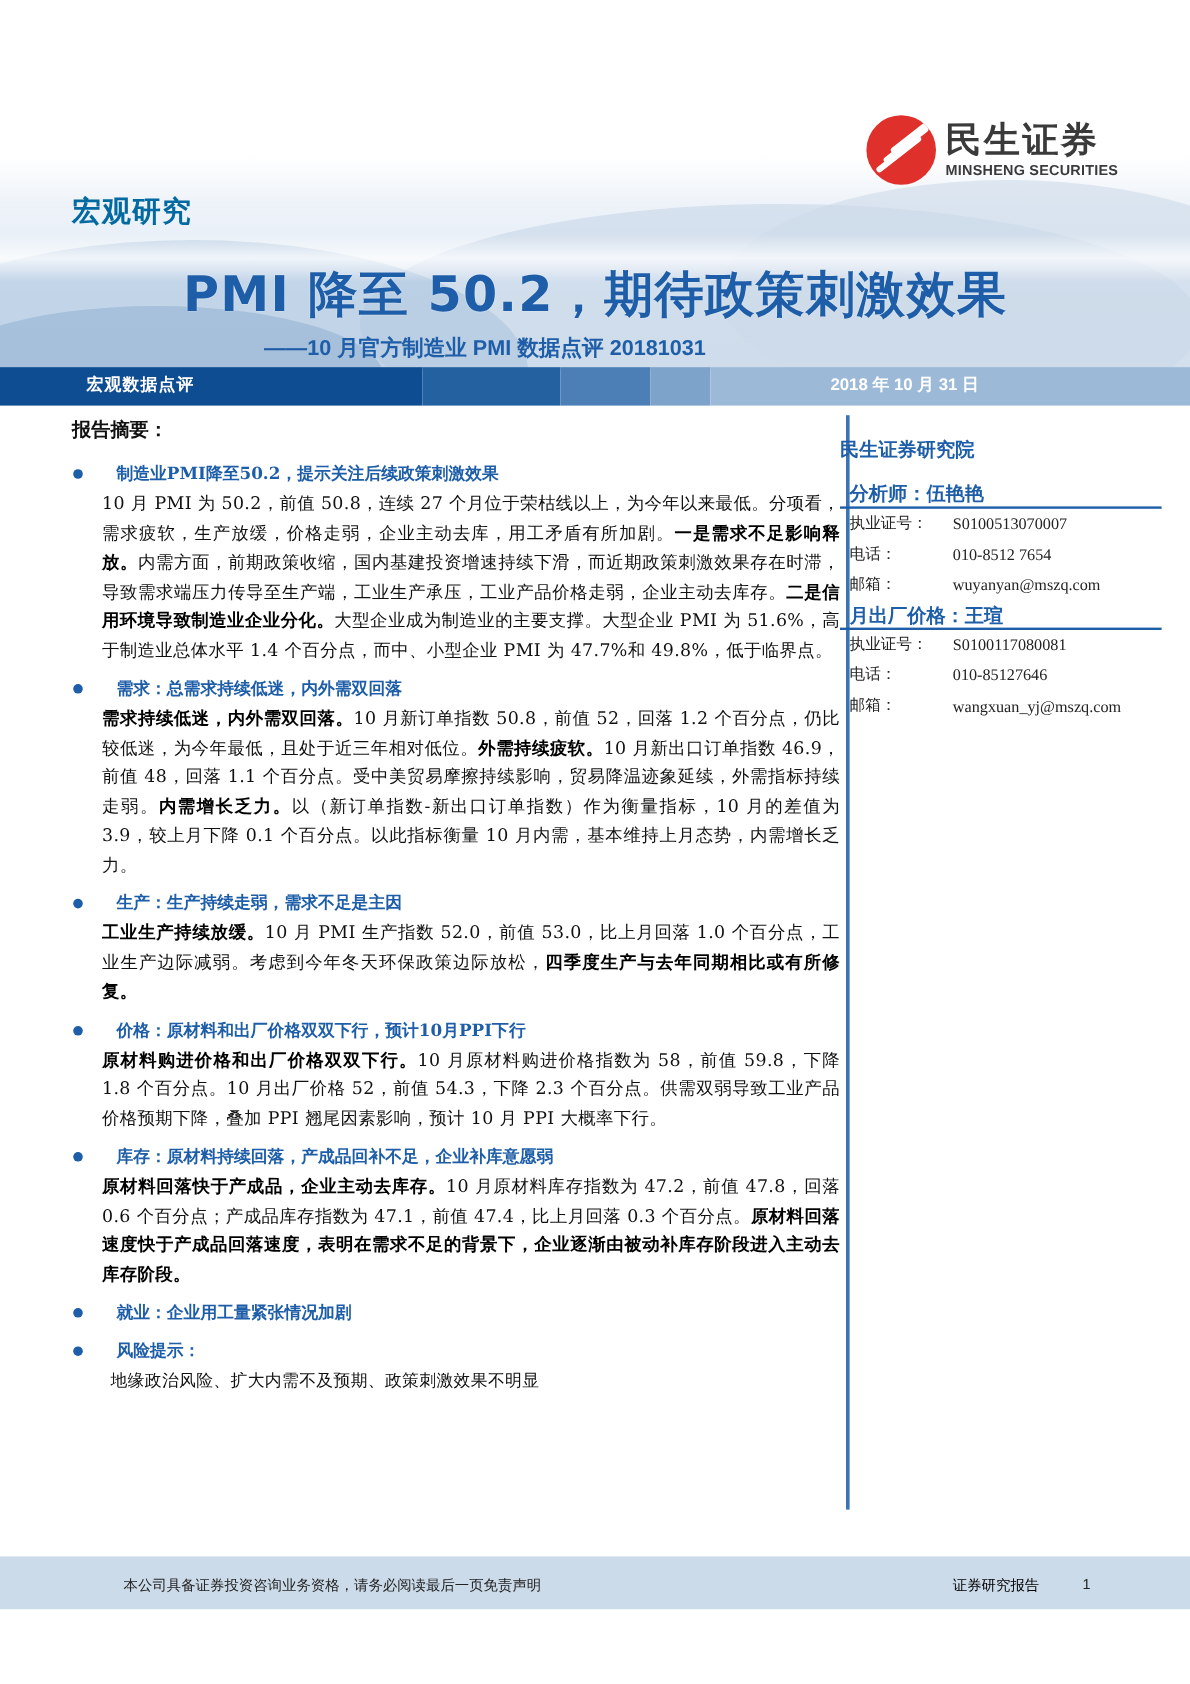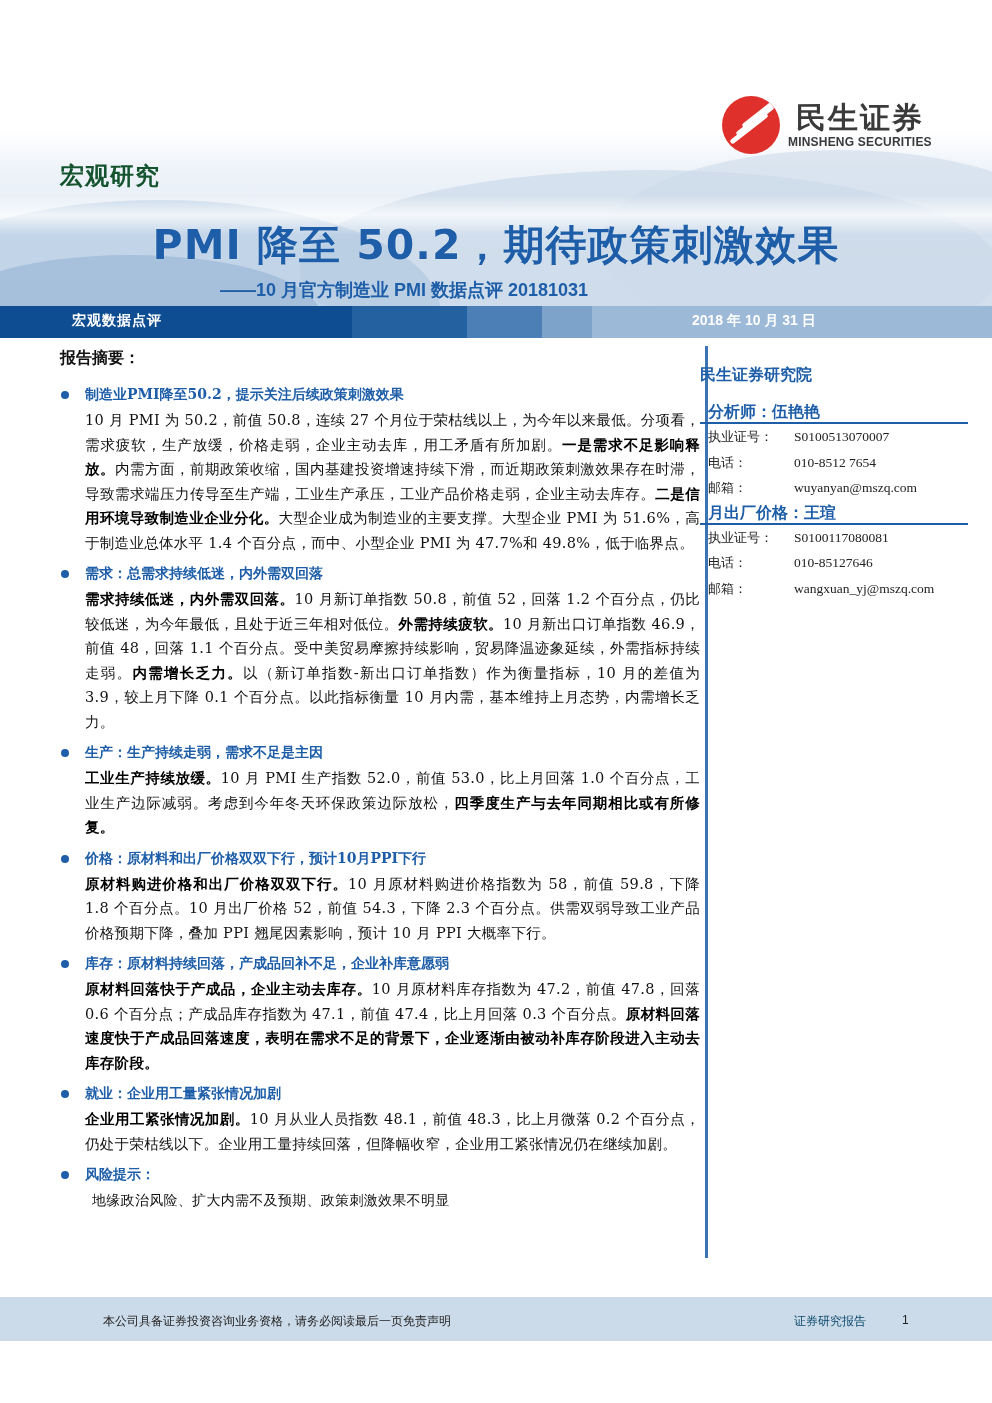--- a/index.html
+++ b/index.html
@@ -16,66 +16,66 @@
     .m1 { left: 300px; top: 170px; width: 700px; height: 200px; background: rgba(195,212,230,0.55); }
     .m2 { left: -120px; top: 200px; width: 560px; height: 220px; background: rgba(170,195,222,0.55); }
     .m3 { left: 600px; top: 150px; width: 480px; height: 190px; background: rgba(205,218,234,0.6); }
     .m4 { left: -60px; top: 255px; width: 380px; height: 120px; background: rgba(140,172,208,0.5); }
     .mist { position: absolute; left: 0; top: 195px; width: 992px; height: 40px;
             background: linear-gradient(180deg, rgba(255,255,255,0) 0%, rgba(255,255,255,0.75) 50%, rgba(255,255,255,0) 100%); }
 
     .logo { position: absolute; left: 722px; top: 95px; width: 230px; height: 60px; display: flex; align-items: center; }
     .logo-mark { width: 58px; height: 58px; border-radius: 50%; background: #e0302b; position: relative; overflow: hidden; flex: 0 0 58px; }
     .logo-mark .stripe { position: absolute; background: #ffffff; height: 5px; width: 46px; border-radius: 3px; transform: rotate(-38deg); }
-    .logo-text { margin-left: 8px; display: flex; flex-direction: column; text-align: center; }
+    .logo-text { margin-left: 8px; display: flex; flex-direction: column; }
     .logo-cn { font-family: "DejaVu Sans", sans-serif; font-weight: bold; font-size: 30px; color: #3a3a3a; letter-spacing: 2px; line-height: 34px; }
     .logo-en { font-family: "Liberation Sans", sans-serif; font-weight: bold; font-size: 12px; color: #3a3a3a; letter-spacing: 0.2px; line-height: 14px; }
 
-    .section-label { position: absolute; left: 60px; top: 160px; font-family: "DejaVu Sans", sans-serif; font-size: 24px; font-weight: bold; color: #14532d; letter-spacing: 1px; }
+    .section-label { position: absolute; left: 60px; top: 160px; font-family: "DejaVu Sans", sans-serif; font-size: 24px; font-weight: bold; color: #0369a1; letter-spacing: 1px; }
 
     .title { position: absolute; left: 0; width: 992px; top: 218px; text-align: center;
              font-family: "DejaVu Sans", sans-serif; font-size: 41px; font-weight: bold; color: #1e5ea8; letter-spacing: 1px;
              text-shadow: 0 0 1px #ffffff; }
     .subtitle { position: absolute; left: 220px; top: 278px; font-family: "Liberation Sans", sans-serif; font-size: 18px; font-weight: bold; color: #1e5ea8; }
 
     
     .banner { position: absolute; left: 0; top: 306px; width: 992px; height: 32px; display: flex; }
     .seg { height: 32px; }
     .seg1 { width: 352px; background: #0f4d92; }
     .seg2 { width: 115px; background: #2461a1; }
     .seg3 { width: 75px;  background: #4c7fb5; }
     .seg4 { width: 50px;  background: #7ea3ca; }
     .seg5 { flex: 1; background: #9cbad7; }
     .banner-left { position: absolute; left: 72px; top: 312px; font-family: "DejaVu Serif", serif; font-size: 14px; font-weight: bold; color: #ffffff; letter-spacing: 1px; }
     .banner-right { position: absolute; left: 692px; top: 312px; font-family: "Liberation Sans", sans-serif; font-size: 14px; font-weight: bold; color: #ffffff; }
 
     
     .main { position: absolute; left: 60px; top: 346px; width: 640px; }
     .summary-title { font-family: "DejaVu Serif", serif; font-weight: bold; font-size: 16px; color: #111; height: 30px; line-height: 24px; }
-    .bullet-head { display: flex; align-items: center; height: 26px; margin-top: 6px; }
+    .bullet-head { display: flex; align-items: center; height: 26px; margin-top: 6px; gap: 12px; }
     .bullet-dot { width: 8px; height: 8px; border-radius: 50%; background: #1e5ea8; margin-left: 1px; margin-right: 16px; flex: 0 0 8px; }
     .bullet-text { font-family: "DejaVu Serif", serif; font-size: 14px; font-weight: bold; color: #1e5ea8; }
     .para { margin-left: 25px; font-size: 14.5px; line-height: 24.5px; color: #111; text-align: justify; letter-spacing: 0.3px; }
     .para b { font-weight: bold; color: #000; }
     .para.plain { font-size: 14px; margin-left: 32px; }
 
     
     .vline { position: absolute; left: 705px; top: 346px; width: 3px; height: 912px; background: #3b74b3; }
     .side { position: absolute; left: 700px; top: 360px; width: 268px; }
     .inst { font-family: "DejaVu Serif", serif; font-size: 16px; font-weight: bold; color: #1e5ea8; height: 32px; line-height: 30px; }
     .role { font-family: "DejaVu Serif", serif; font-size: 16px; font-weight: bold; color: #1e5ea8; height: 24px; line-height: 24px; margin-top: 8px; border-bottom: 2px solid #1e5ea8; padding-left: 8px; }
     .role.second { margin-top: 0; }
     .info-row { display: flex; height: 25.5px; line-height: 25.5px; font-size: 13px; padding-left: 8px; }
     .info-row .k { width: 86px; color: #222; }
     .info-row .v { font-family: "Liberation Serif", serif; font-size: 13.5px; color: #222; }
 
     
     .footer { position: absolute; left: 0; top: 1297px; width: 992px; height: 44px; background: #ccdbe9; }
     .footer-left { position: absolute; left: 60px; top: 1313px; font-family: "DejaVu Sans", sans-serif; font-size: 12px; color: #222; margin-left: 43px; }
-    .footer-right { position: absolute; left: 794px; top: 1313px; font-family: "DejaVu Sans", sans-serif; font-size: 12px; color: #0c4a6e; }
+    .footer-right { position: absolute; left: 794px; top: 1313px; font-family: "DejaVu Sans", sans-serif; font-size: 12px; color: #000000; }
     .footer-page { position: absolute; left: 902px; top: 1313px; font-family: "Liberation Sans", sans-serif; font-size: 12px; color: #222; }
   </style>
 </head>
 <body>
 
 <div class="hero">
   <div class="mountain m1"></div>
   <div class="mountain m3"></div>
   <div class="mountain m2"></div>
   <div class="mountain m4"></div>
@@ -138,21 +138,20 @@
   <div class="bullet-head">
     <span class="bullet-dot"></span>
     <span class="bullet-text">库存：原材料持续回落，产成品回补不足，企业补库意愿弱</span>
   </div>
   <p class="para"><b>原材料回落快于产成品，企业主动去库存。</b><span>10 月原材料库存指数为 47.2，前值 47.8，回落 0.6 个百分点；产成品库存指数为 47.1，前值 47.4，比上月回落 0.3 个百分点。</span><b>原材料回落速度快于产成品回落速度，表明在需求不足的背景下，企业逐渐由被动补库存阶段进入主动去库存阶段。</b></p>
 
   <div class="bullet-head">
     <span class="bullet-dot"></span>
     <span class="bullet-text">就业：企业用工量紧张情况加剧</span>
   </div>
-  <p class="para"><b>企业用工紧张情况加剧。</b><span>10 月从业人员指数 48.1，前值 48.3，比上月微落 0.2 个百分点，仍处于荣枯线以下。企业用工量持续回落，但降幅收窄，企业用工紧张情况仍在继续加剧。</span></p>
 
   <div class="bullet-head">
     <span class="bullet-dot"></span>
     <span class="bullet-text">风险提示：</span>
   </div>
   <p class="para plain"><span>地缘政治风险、扩大内需不及预期、政策刺激效果不明显</span></p>
 </div>
 
 <div class="vline"></div>
 <div class="side">

